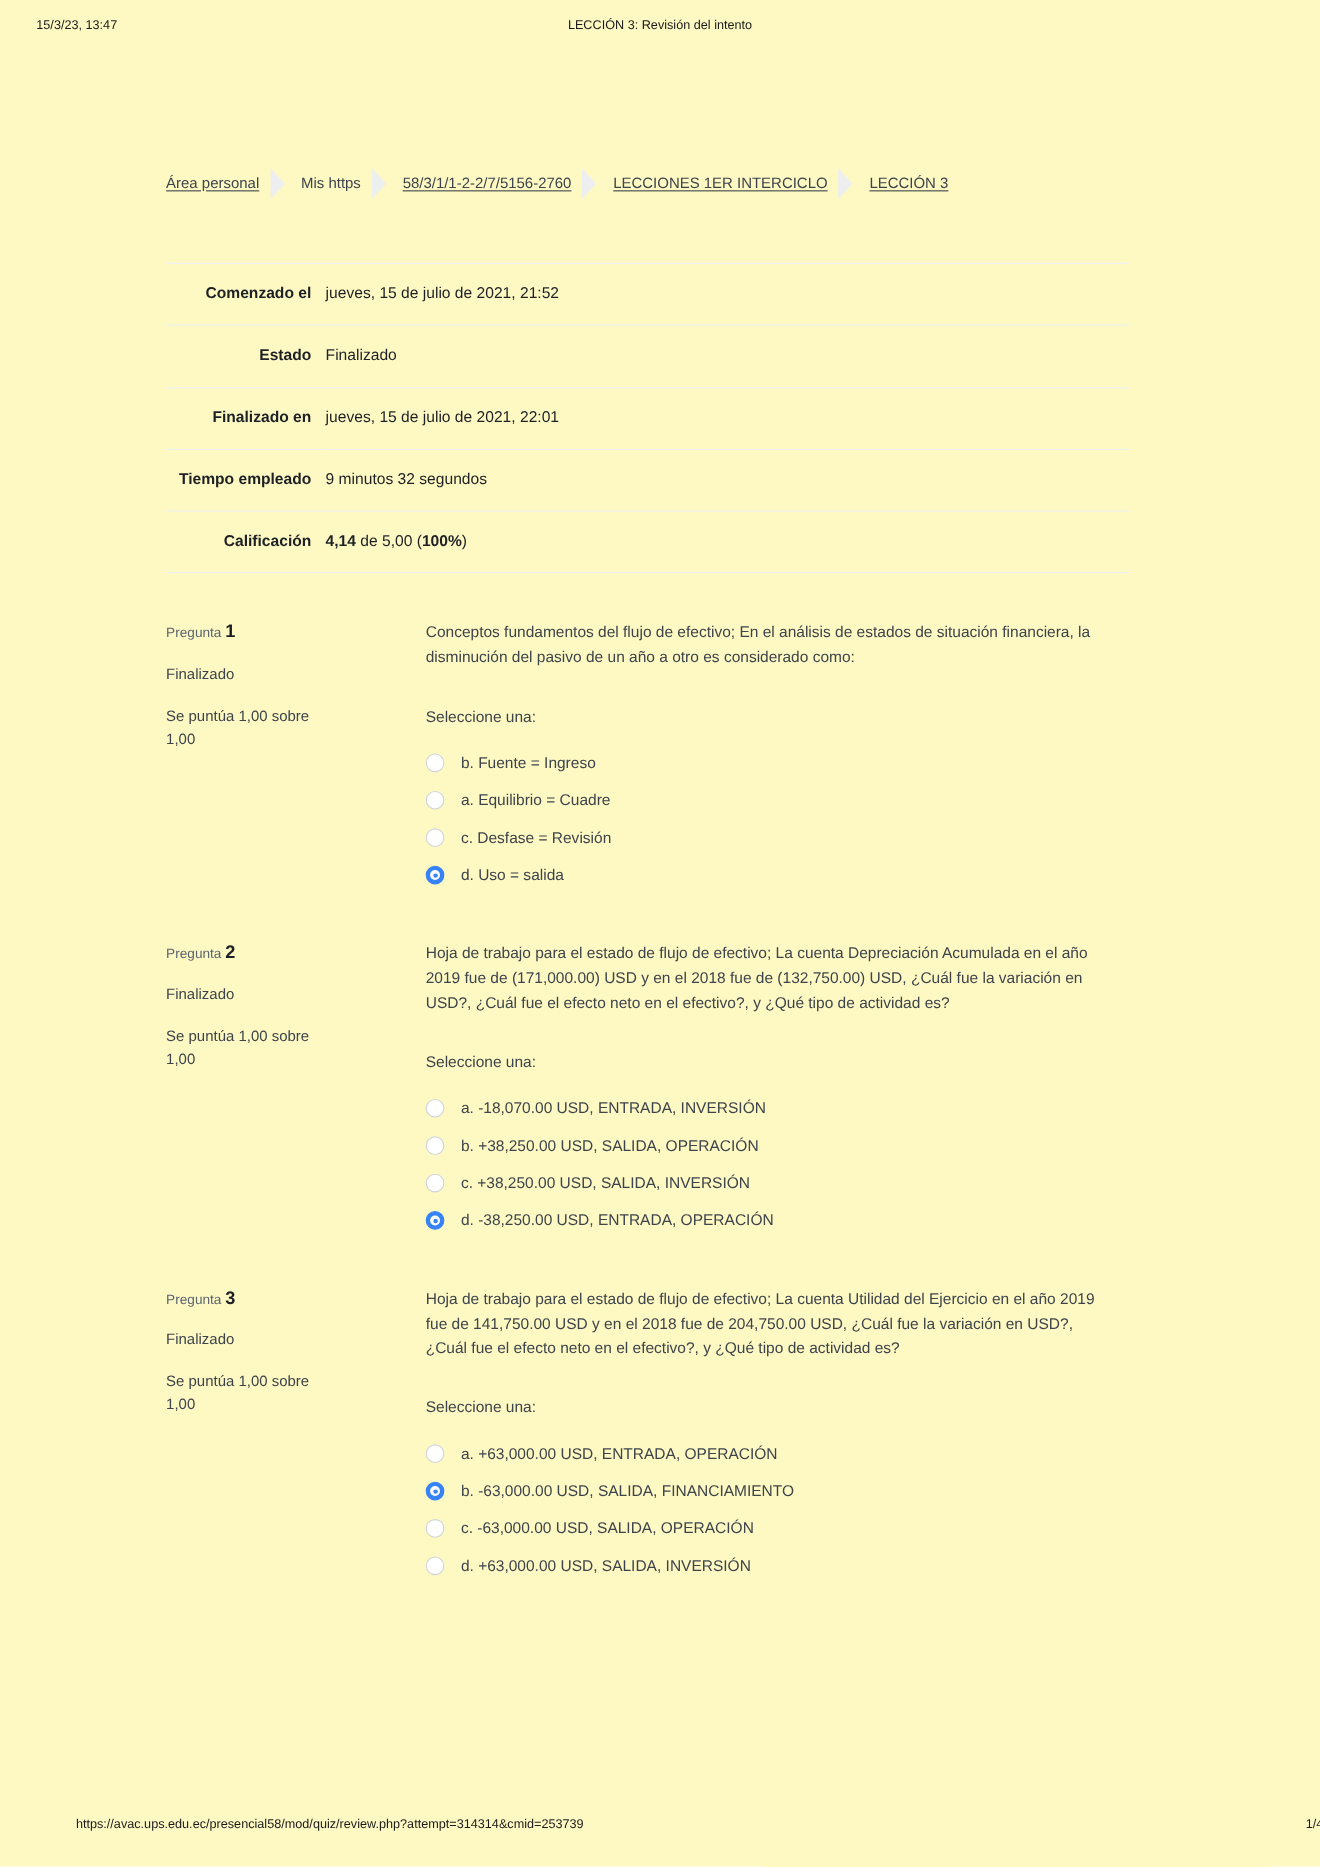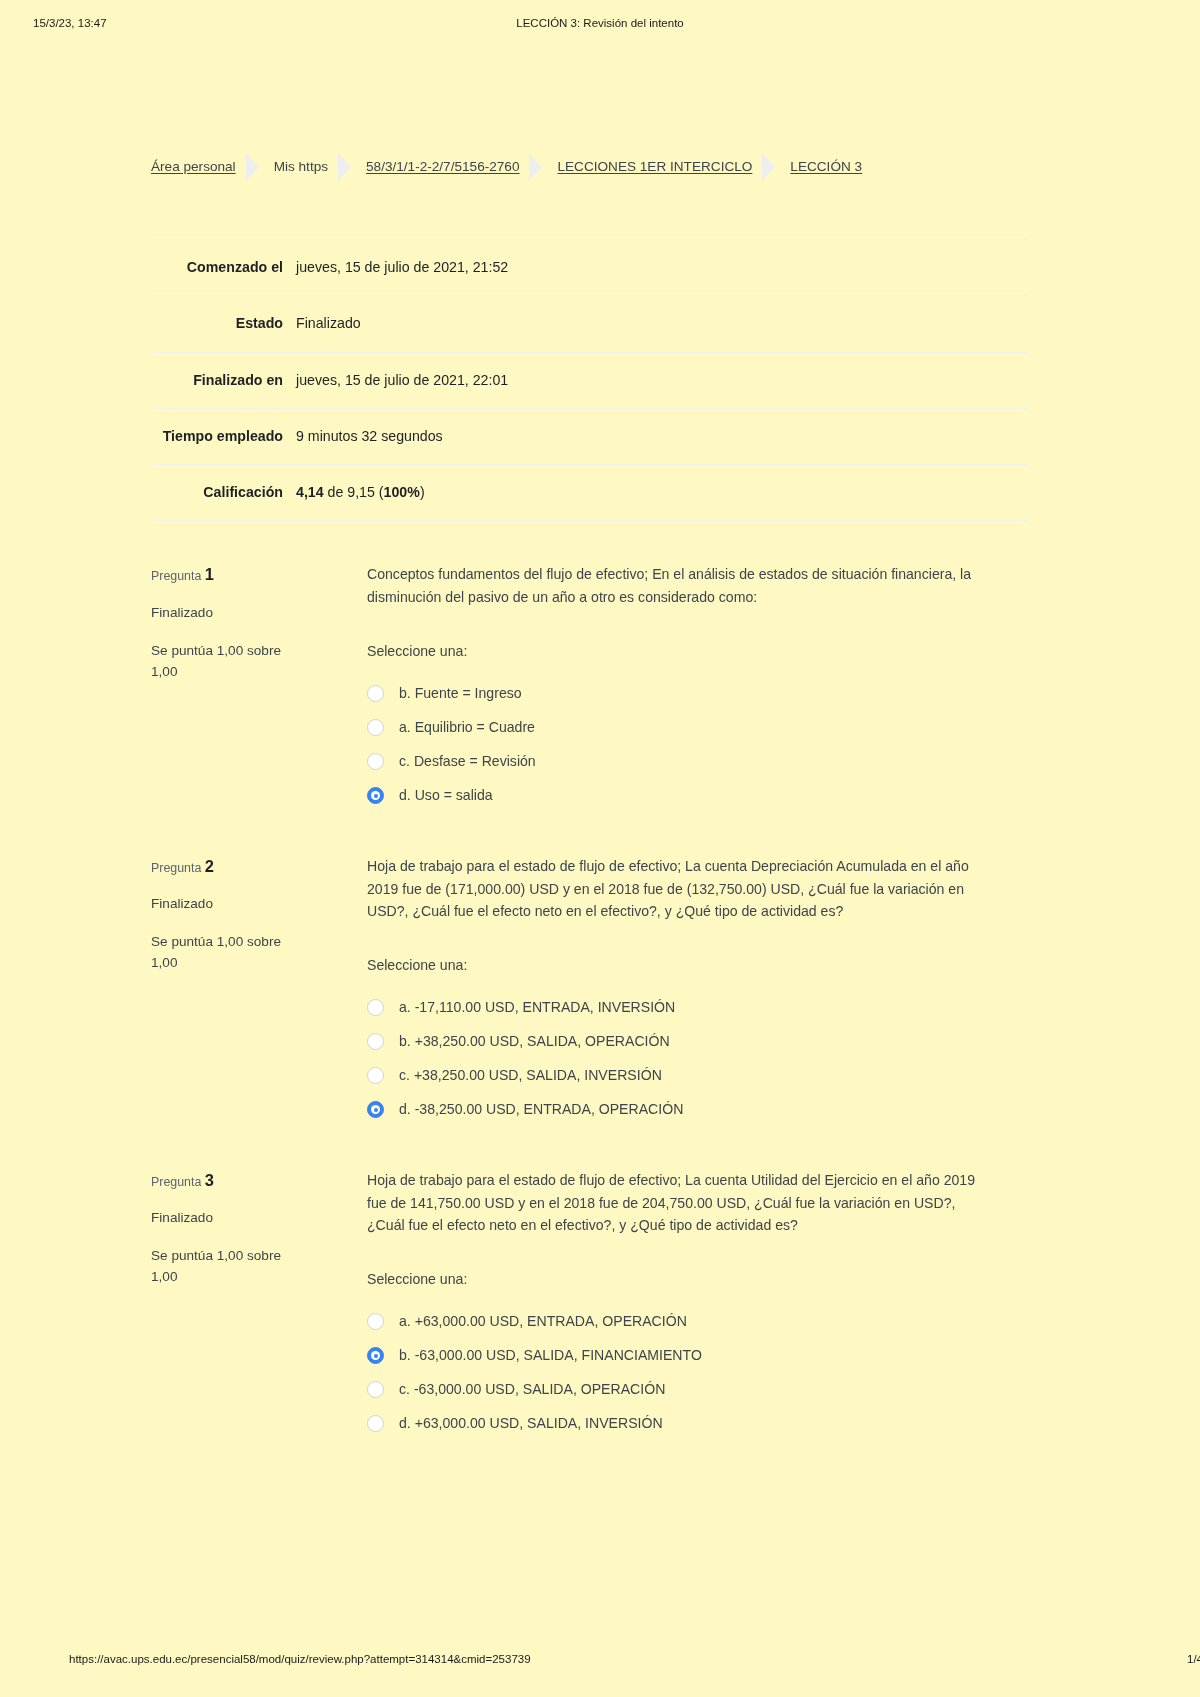--- a/index.html
+++ b/index.html
@@ -119,20 +119,21 @@
     line-height: 1.5;
   }
   .info-table td b { font-weight: bold; }
 
   
   .question {
     position: relative;
     display: flex;
     margin-top: 36px;
     min-height: 230px;
+    gap: 20px;
   }
   .q-side {
     width: 210px;
     flex: 0 0 210px;
     padding-top: 5px;
   }
   .q-num {
     font-size: 12.4px;
     color: #5b6570;
     line-height: 1.5;
@@ -300,21 +301,21 @@
           <tr>
             <th>Finalizado en</th>
             <td>jueves, 15 de julio de 2021, 22:01</td>
           </tr>
           <tr>
             <th>Tiempo empleado</th>
             <td>9 minutos 32 segundos</td>
           </tr>
           <tr>
             <th>Calificación</th>
-            <td><b>4,14</b><span> de 9,15 (</span><b>100%</b><span>)</span></td>
+            <td><b>4,14</b><span> de 5,00 (</span><b>100%</b><span>)</span></td>
           </tr>
         </tbody>
     </table>
 
     <div id="questions-container">
         <div class="question">
           <div class="q-side">
             <div class="q-num"><span>Pregunta</span> <span class="n">1</span></div>
             <div class="q-state">Finalizado</div>
             <div class="q-marks">Se puntúa 1,00 sobre 1,00</div>
@@ -349,21 +350,21 @@
             <div class="q-num"><span>Pregunta</span> <span class="n">2</span></div>
             <div class="q-state">Finalizado</div>
             <div class="q-marks">Se puntúa 1,00 sobre 1,00</div>
           </div>
           <div class="q-body">
             <div class="q-text">Hoja de trabajo para el estado de flujo de efectivo; La cuenta Depreciación Acumulada en el año 2019 fue de (171,000.00) USD y en el 2018 fue de (132,750.00) USD, ¿Cuál fue la variación en USD?, ¿Cuál fue el efecto neto en el efectivo?, y ¿Qué tipo de actividad es?</div>
             <div class="q-prompt">Seleccione una:</div>
             <ul class="opt-list">
               <li class="opt">
                 <span class="radio"></span>
-                <span class="opt-label">a. -17,110.00 USD, ENTRADA, INVERSIÓN</span>
+                <span class="opt-label">a. -18,070.00 USD, ENTRADA, INVERSIÓN</span>
               </li>
               <li class="opt">
                 <span class="radio"></span>
                 <span class="opt-label">b. +38,250.00 USD, SALIDA, OPERACIÓN</span>
               </li>
               <li class="opt">
                 <span class="radio"></span>
                 <span class="opt-label">c. +38,250.00 USD, SALIDA, INVERSIÓN</span>
               </li>
               <li class="opt">

